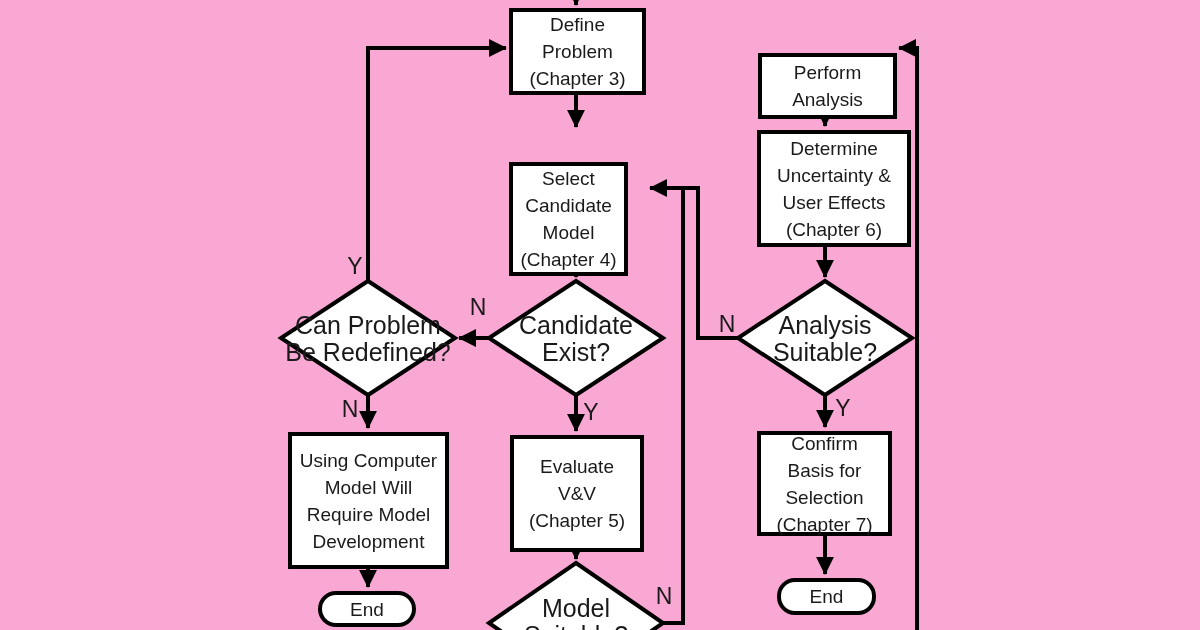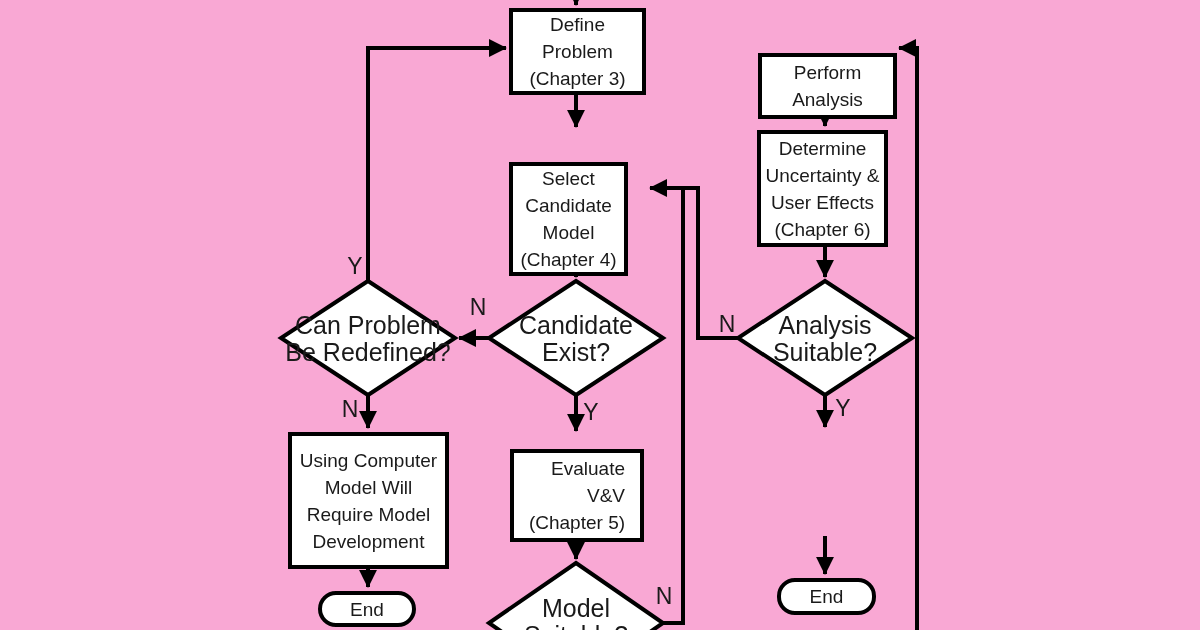--- a/index.html
+++ b/index.html
@@ -92,34 +92,38 @@
 (Chapter 3)</div>
 
   <div class="node" style="left:758px; top:16px; width:139px; height:66px;margin-top:37px;">Perform
 Analysis</div>
 
   <div class="node" style="left:509px; top:131px; width:119px; height:114px;margin-top:31px;">Select
 Candidate
 Model
 (Chapter 4)</div>
 
-  <div class="node" style="left:757px; top:130px; width:131px; height:117px;">Determine
+  <div class="node" style="left:757px; top:130px; width:154px; height:117px;">Determine
 Uncertainty &amp;
 User Effects
 (Chapter 6)</div>
 
   <div class="node" style="left:288px; top:432px; width:161px; height:137px;">Using Computer
 Model Will
 Require Model
 Development</div>
 
-  <div class="node" style="left:510px; top:449px; width:134px; height:93px;text-align:right;">Evaluate
+  <div class="node" style="left:510px; top:435px; width:134px; height:117px;">Evaluate
 V&amp;V
 (Chapter 5)</div>
 
+  <div class="node" style="left:757px; top:431px; width:135px; height:105px;">Confirm
+Basis for
+Selection
+(Chapter 7)</div>
 
   <div class="node terminator" style="left:318px; top:591px; width:98px; height:36px;">End</div>
 
   <div class="node terminator" style="left:777px; top:578px; width:99px; height:37px;">End</div>
 
   <div class="dlabel" style="left:368px; top:339px;">Can Problem
 Be Redefined?</div>
 
   <div class="dlabel" style="left:576px; top:339px;">Candidate
 Exist?</div>

